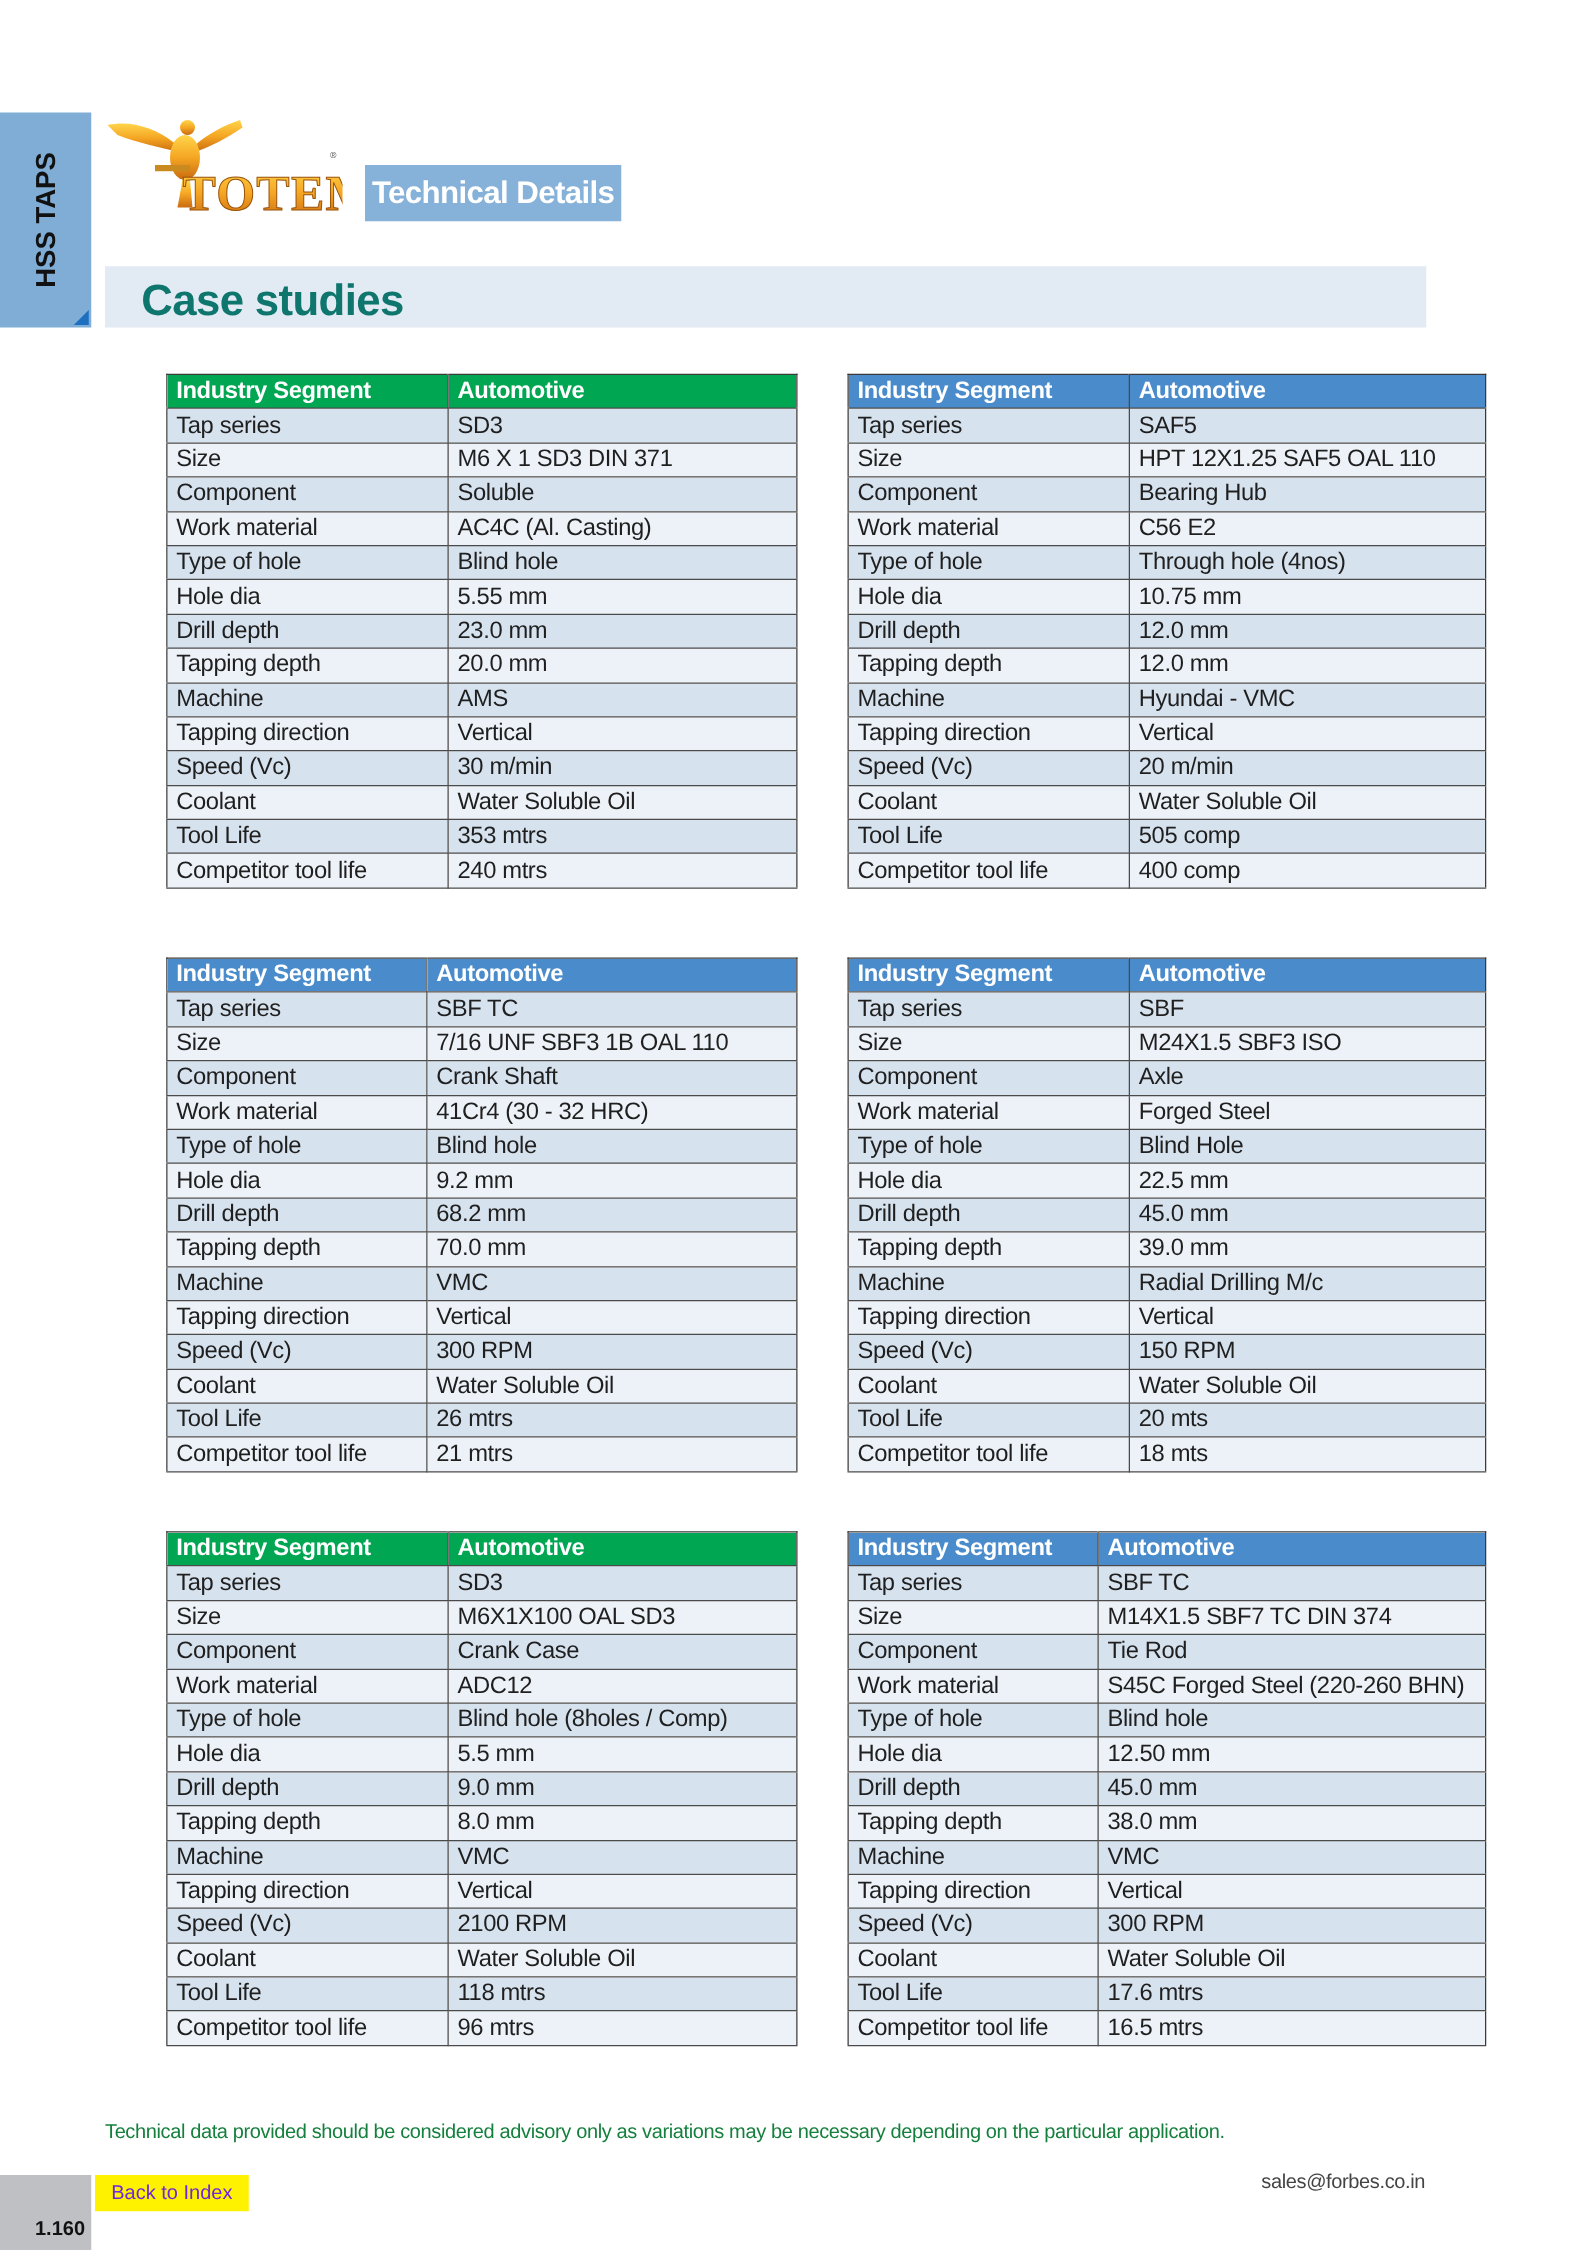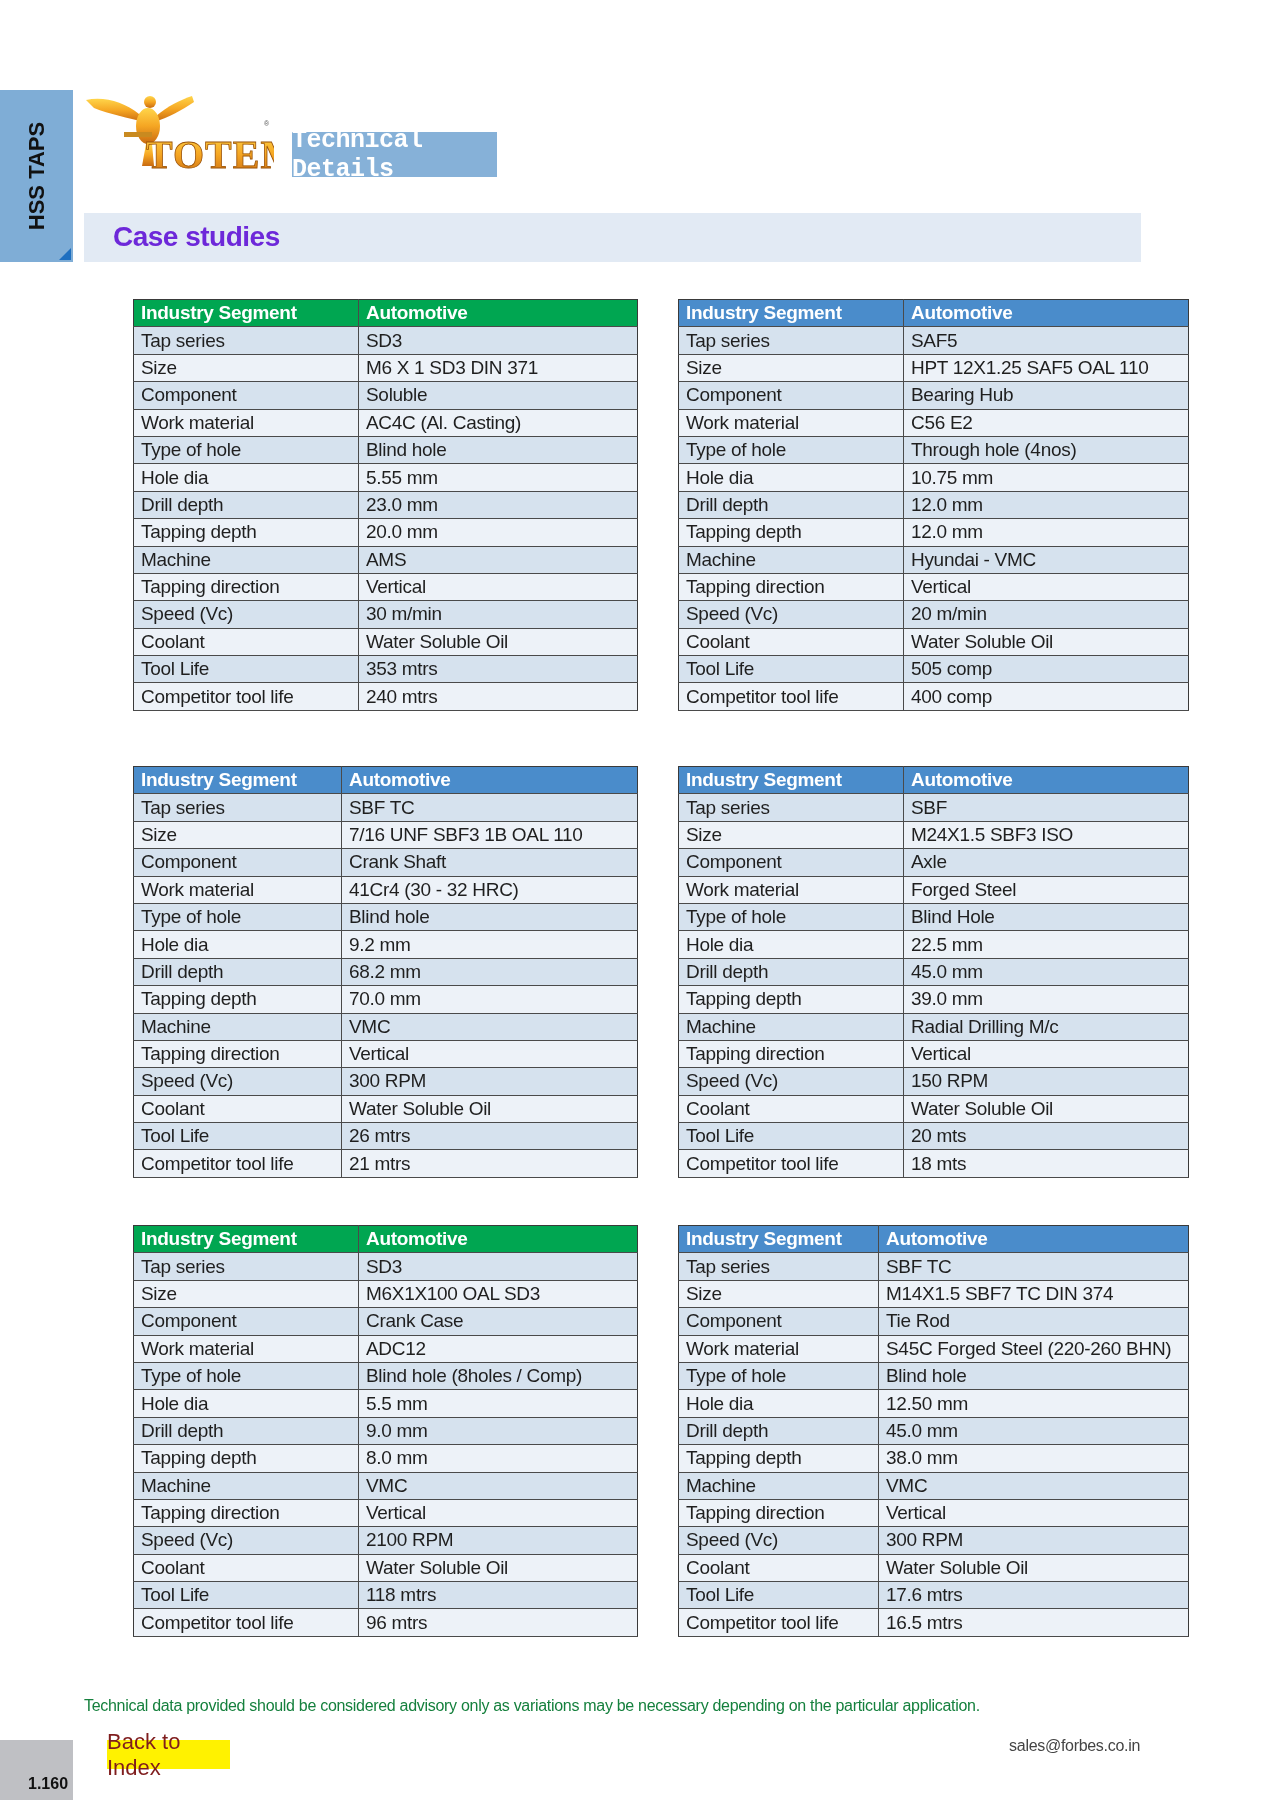--- a/index.html
+++ b/index.html
@@ -20,29 +20,29 @@
       position: absolute; right: 2px; bottom: 2px; width: 0; height: 0;
       border-left: 12px solid transparent; border-bottom: 12px solid #1e6fc0;
     }
 
     .logo { position: absolute; left: 84px; top: 88px; width: 190px; height: 92px; }
 
     .tech-banner {
       position: absolute; left: 292px; top: 132px; width: 205px; height: 45px;
       background: #86b1d8; color: #ffffff; font-weight: bold; font-size: 25px;
       display: flex; align-items: center; justify-content: center;
-      font-family: Liberation Mono, monospace; letter-spacing: -0.5px;
+      font-family: Liberation Sans, sans-serif; letter-spacing: -0.5px;
     }
 
     .section-band {
       position: absolute; left: 84px; top: 213px; width: 1057px; height: 49px;
       background: #e2eaf4;
     }
     .section-band .title {
-      position: absolute; left: 29px; top: 8px; font-size: 28px; font-weight: bold; color: #6d28d9;
+      position: absolute; left: 29px; top: 8px; font-size: 35px; font-weight: bold; color: #0f766e;
       letter-spacing: -0.5px;
     }
 
     table.case {
       position: absolute; border-collapse: collapse; table-layout: fixed;
       border: 1.5px solid #3a3a3a;
       font-family: "Liberation Sans", sans-serif;
       margin-left: 48px;
     }
     table.case td {
@@ -61,22 +61,22 @@
       position: absolute; left: 84px; top: 1697px; font-size: 16px; color: #15803d; letter-spacing: -0.3px;
     }
     .page-strip {
       position: absolute; left: 0; top: 1740px; width: 73px; height: 60px; background: #bfc0c4;
     }
     .page-num {
       position: absolute; left: 28px; top: 1746px; font-size: 16px; font-weight: bold; color: #111; margin-top: 29px;
     }
     .back-btn {
       position: absolute; left: 76px; top: 1740px; width: 123px; height: 29px;
-      background: #fff200; color: #7f1d1d; font-size: 22px;
-      display: flex; align-items: center; justify-content: center; cursor: pointer; margin-left: 31px;
+      background: #fff200; color: #6d28d9; font-size: 16px;
+      display: flex; align-items: center; justify-content: center; cursor: pointer;
     }
     .email {
       position: absolute; right: 133px; top: 1737px; font-size: 16px; color: #444; letter-spacing: -0.3px; margin-left: 20px;
     }
   </style>
 </head>
 <body>
 
 <div class="side-tab">
   <span class="label">HSS TAPS</span>

